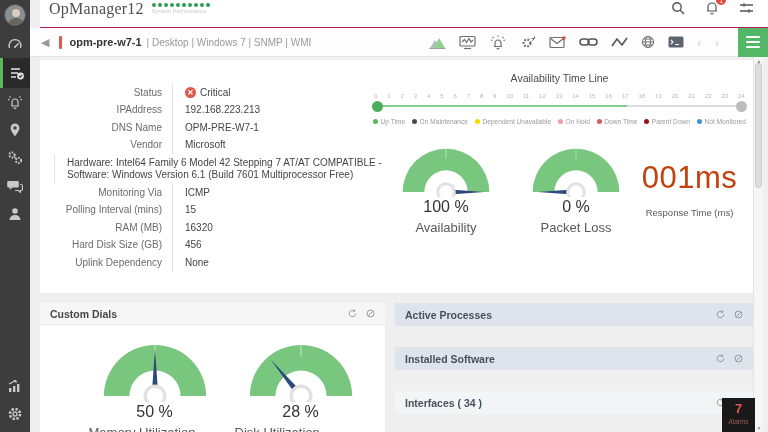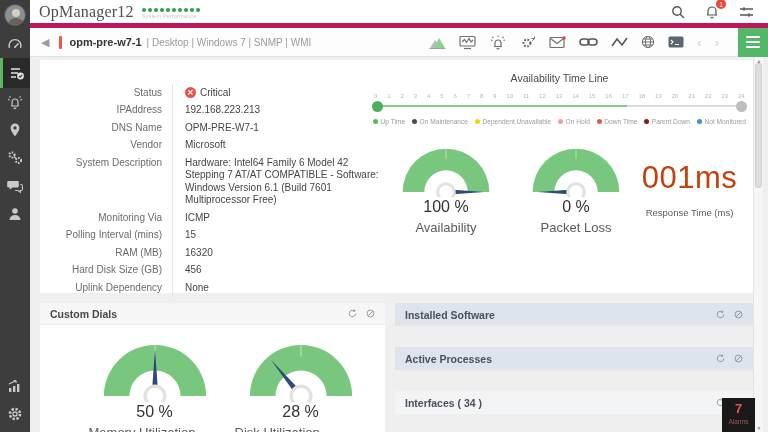--- a/index.html
+++ b/index.html
@@ -8,21 +8,21 @@
   
   .sidebar { position:absolute; left:0; top:0; width:30px; height:432px; background:#3d3d3d; z-index:30; display:flex; flex-direction:column; align-items:center; }
   .sb-item { width:30px; height:28px; display:flex; align-items:center; justify-content:center; cursor:pointer; }
   .sb-item.avatar-wrap { height:30px; }
   .sb-item.active { background:#2a2a2a; border-left:3px solid #5cb85c; height:30px; }
   .avatar { width:22px; height:22px; border-radius:50%; background:#8a8f94; overflow:hidden; border:1px solid #555; }
   .sb-spacer { flex:1; }
   .sb-icon { width:16px; height:16px; }
 
   
-  .header { position:absolute; left:30px; top:0; right:0; height:28px; background:#fff; border-bottom:5px solid #be185d; z-index:20; display:flex; align-items:center; }
+  .header { position:absolute; left:40px; top:0; right:0; height:28px; background:#fff; border-bottom:1px solid #be185d; z-index:20; display:flex; align-items:flex-start; }
   .logo-text { font-family:"Liberation Serif",serif; font-size:16px; color:#4f4f4f; margin-left:9px; letter-spacing:.2px; }
   .logo-dots-block { margin-left:8px; margin-top:3px; }
   .logo-dots { display:flex; gap:2px; }
   .logo-dots i { width:4px; height:4px; border-radius:50%; background:#2e9e52; }
   .logo-tagline { font-size:5.5px; color:#c6c6c6; margin-top:1px; letter-spacing:.2px; }
   .header-right { margin-left:auto; display:flex; align-items:center; gap:20px; margin-right:14px; }
   .hdr-ic { position:relative; cursor:pointer; display:flex; }
   .badge { position:absolute; top:-5px; right:-7px; min-width:10px; height:10px; border-radius:6px; background:#e8473f; color:#fff; font-size:6.5px; display:flex; align-items:center; justify-content:center; padding:0 2px; }
 
   
@@ -308,21 +308,20 @@
       </div>
       <div class="drow">
         <div class="dlabel">DNS Name</div>
         <div class="dvalue">OPM-PRE-W7-1</div>
       </div>
       <div class="drow">
         <div class="dlabel">Vendor</div>
         <div class="dvalue">Microsoft</div>
       </div>
       <div class="drow">
-        <div class="dlabel">System Description</div>
         <div class="dvalue">Hardware: Intel64 Family 6 Model 42 Stepping 7 AT/AT COMPATIBLE - Software: Windows Version 6.1 (Build 7601 Multiprocessor Free)</div>
       </div>
       <div class="drow">
         <div class="dlabel">Monitoring Via</div>
         <div class="dvalue">ICMP</div>
       </div>
       <div class="drow">
         <div class="dlabel">Polling Interval (mins)</div>
         <div class="dvalue">15</div>
       </div>
@@ -476,33 +475,33 @@
           <circle cx="60" cy="60" r="10" fill="#fff" stroke="#e2e2e2" stroke-width="3.5"></circle>
         </svg>
         <div class="gval">28 %</div>
         <div class="glabel">Disk Utilization (SNMP)</div>
       </div>
     </div>
   </div>
 
   <div class="rpanels">
     <div class="rpanel blue">
-      <span class="rp-title">Installed Software</span>
+      <span class="rp-title">Active Processes</span>
       <span class="ph-icons">
         <svg width="9" height="9" viewBox="0 0 10 10" fill="none" stroke="#8e96a3" stroke-width="1.1">
             <path d="M8.6 5 a3.6 3.6 0 1 1 -1.2-2.7 M7.5 0.6 v2 h-2"></path>
           </svg>
         <svg width="9" height="9" viewBox="0 0 10 10" fill="none" stroke="#8e96a3" stroke-width="1.1">
             <circle cx="5" cy="5" r="3.8"></circle>
             <path d="M2.5 7.5 L7.5 2.5"></path>
           </svg>
       </span>
     </div>
     <div class="rpanel blue">
-      <span class="rp-title">Active Processes</span>
+      <span class="rp-title">Installed Software</span>
       <span class="ph-icons">
         <svg width="9" height="9" viewBox="0 0 10 10" fill="none" stroke="#8e96a3" stroke-width="1.1">
             <path d="M8.6 5 a3.6 3.6 0 1 1 -1.2-2.7 M7.5 0.6 v2 h-2"></path>
           </svg>
         <svg width="9" height="9" viewBox="0 0 10 10" fill="none" stroke="#8e96a3" stroke-width="1.1">
             <circle cx="5" cy="5" r="3.8"></circle>
             <path d="M2.5 7.5 L7.5 2.5"></path>
           </svg>
       </span>
     </div>

